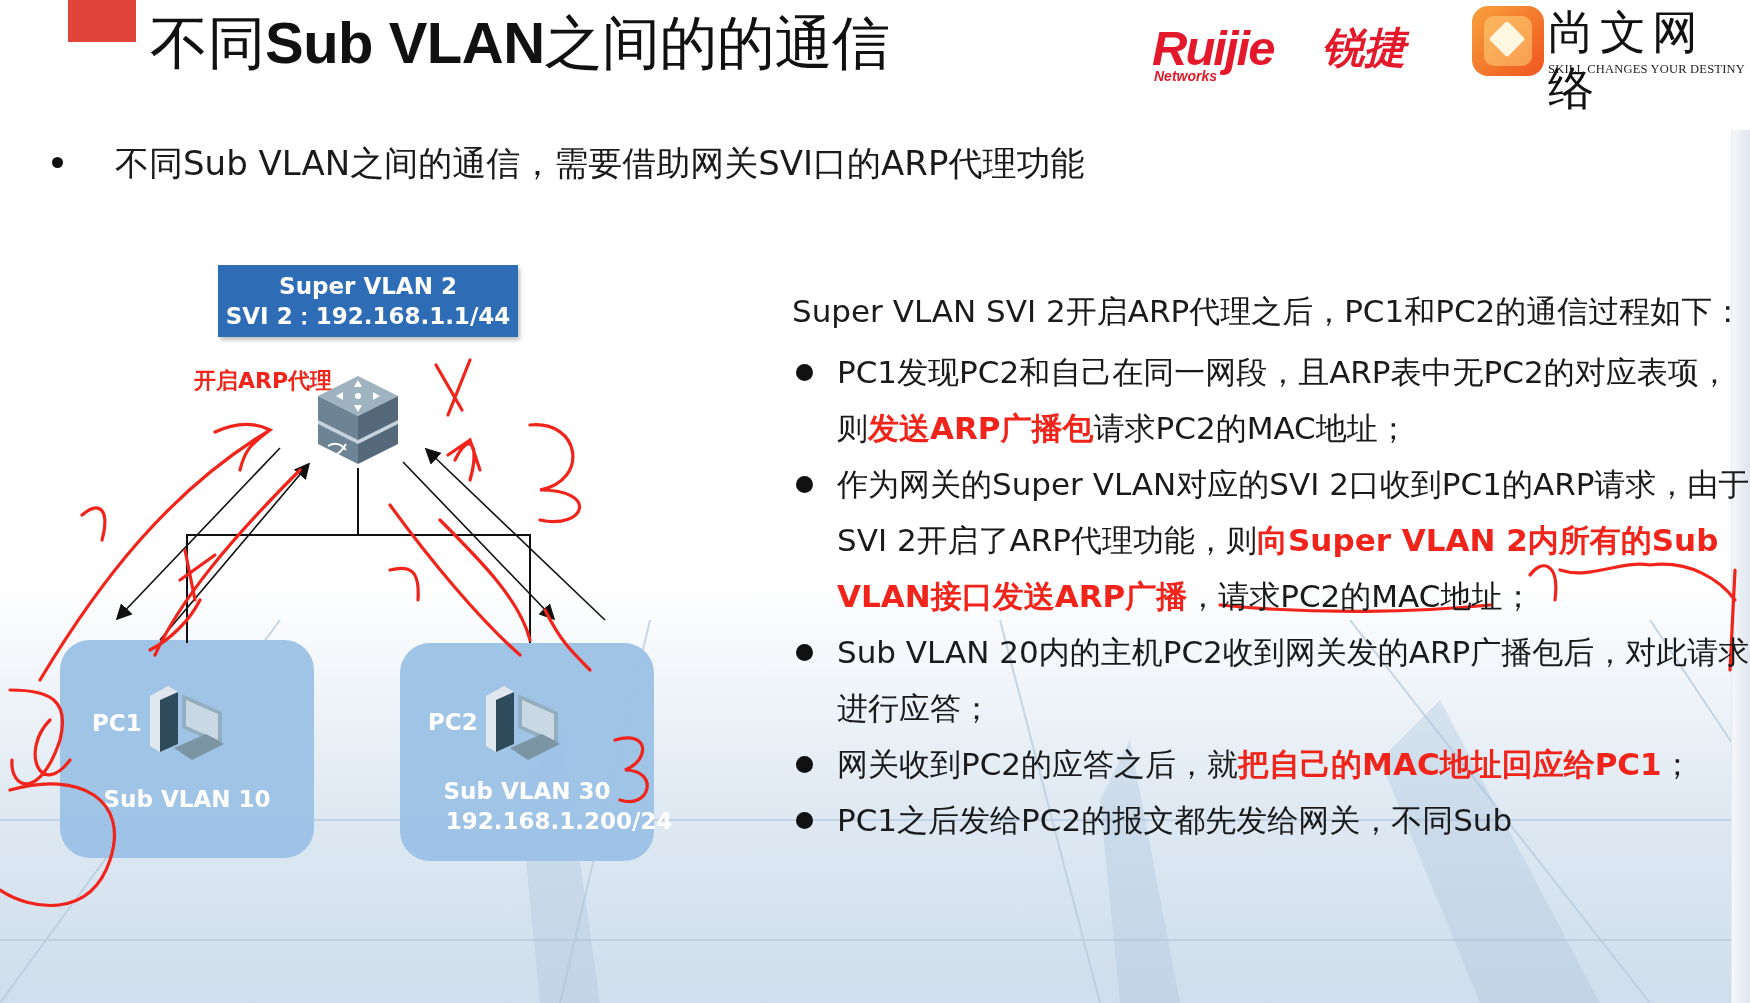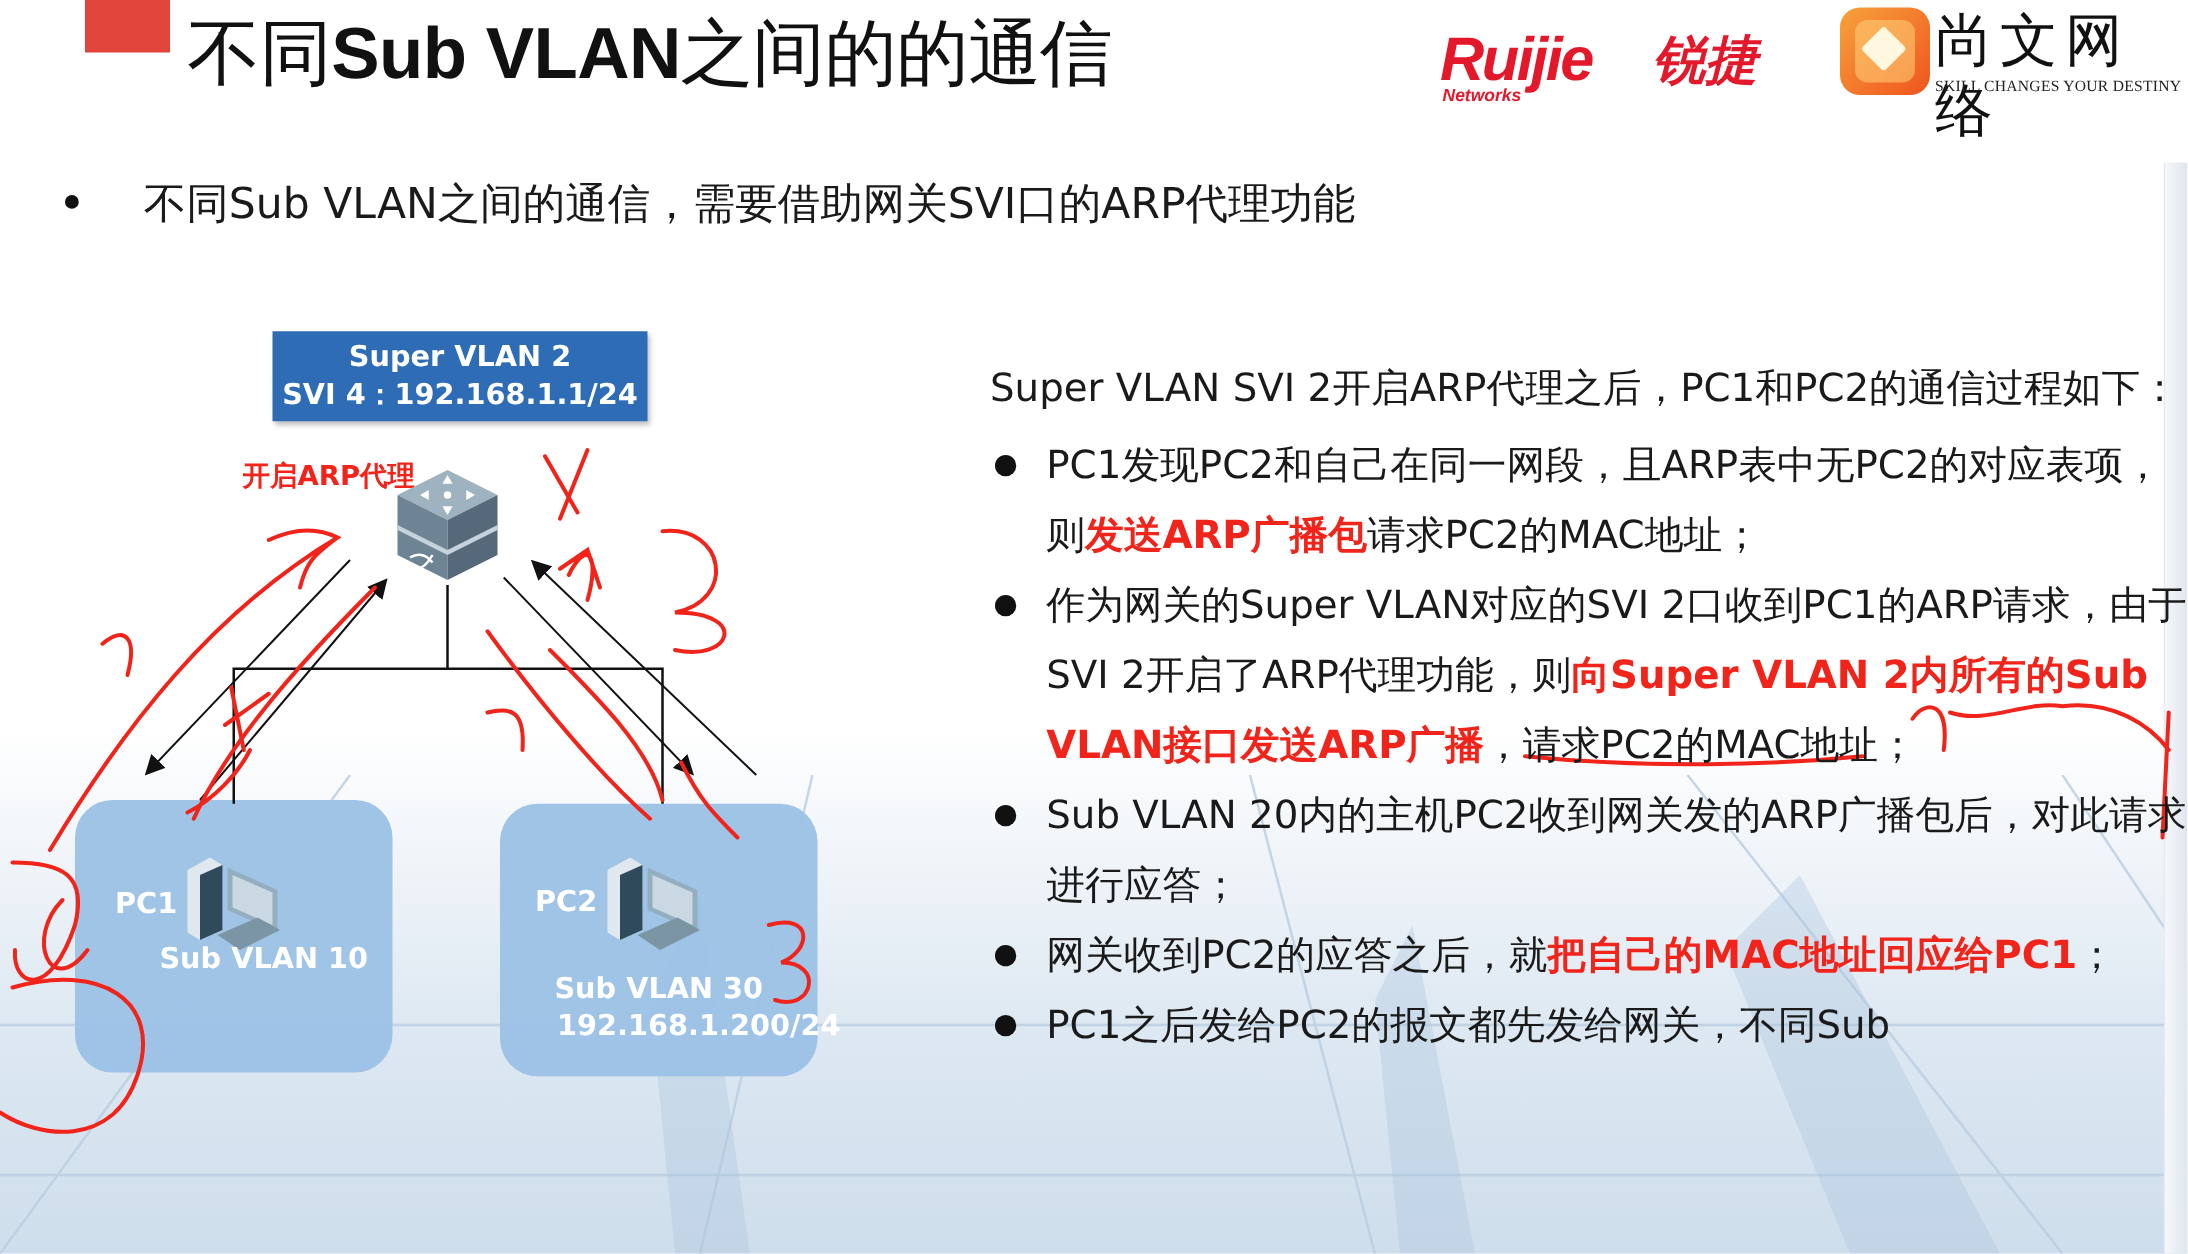--- a/index.html
+++ b/index.html
@@ -106,21 +106,21 @@
     </div>
   <div class="sw-cn">尚文网络</div>
   <div class="sw-en">SKILL CHANGES YOUR DESTINY</div>
 
   <div class="intro">
     <span class="dot"></span><span>不同Sub VLAN之间的通信，需要借助网关SVI口的ARP代理功能</span>
   </div>
 
   <div class="svi-box">
     <div>Super VLAN 2</div>
-    <div>SVI 4：192.168.1.1/24</div>
+    <div>SVI 2：192.168.1.1/44</div>
   </div>
   <div class="arp-label">开启ARP代理</div>
 
   <svg class="switch" viewBox="0 0 84 92">
     <polygon points="42,2 82,22 42,42 2,22" fill="#9fb2bf"></polygon>
     <polygon points="2,22 42,42 42,90 2,70" fill="#6d8494"></polygon>
     <polygon points="82,22 42,42 42,90 82,70" fill="#55697a"></polygon>
     <polygon points="2,46 42,66 82,46 82,50 42,70 2,50" fill="#c6d3dc"></polygon>
     <g fill="#ffffff">
       <circle cx="42" cy="22" r="3"></circle>
@@ -136,21 +136,21 @@
   <div class="vlan-box r"></div>
 
   <div class="pc-label" style="left:92px;top:710px;">PC1</div>
   <svg class="pc-icon" style="left:146px;top:680px;" viewBox="0 0 82 82">
     <polygon points="4,16 22,6 32,12 32,64 14,72 4,66" fill="#dfe8ee"></polygon>
     <polygon points="14,20 32,12 32,64 14,72" fill="#2f4a5a"></polygon>
     <polygon points="36,14 76,32 76,66 36,48" fill="#93aebf"></polygon>
     <polygon points="40,20 72,34 72,60 40,46" fill="#c9d8e2"></polygon>
     <polygon points="28,68 60,54 78,64 46,80" fill="#7c95a5"></polygon>
   </svg>
-  <div class="sub-label" style="left:60px;top:752px;margin-left:24px;">Sub VLAN 10</div>
+  <div class="sub-label" style="left:60px;top:784px;">Sub VLAN 10</div>
 
   <div class="pc-label" style="left:428px;top:709px;">PC2</div>
   <svg class="pc-icon" style="left:482px;top:680px;" viewBox="0 0 82 82">
     <polygon points="4,16 22,6 32,12 32,64 14,72 4,66" fill="#dfe8ee"></polygon>
     <polygon points="14,20 32,12 32,64 14,72" fill="#2f4a5a"></polygon>
     <polygon points="36,14 76,32 76,66 36,48" fill="#93aebf"></polygon>
     <polygon points="40,20 72,34 72,60 40,46" fill="#c9d8e2"></polygon>
     <polygon points="28,68 60,54 78,64 46,80" fill="#7c95a5"></polygon>
   </svg>
   <div class="sub-label" style="left:400px;top:776px;">Sub VLAN 30</div>

